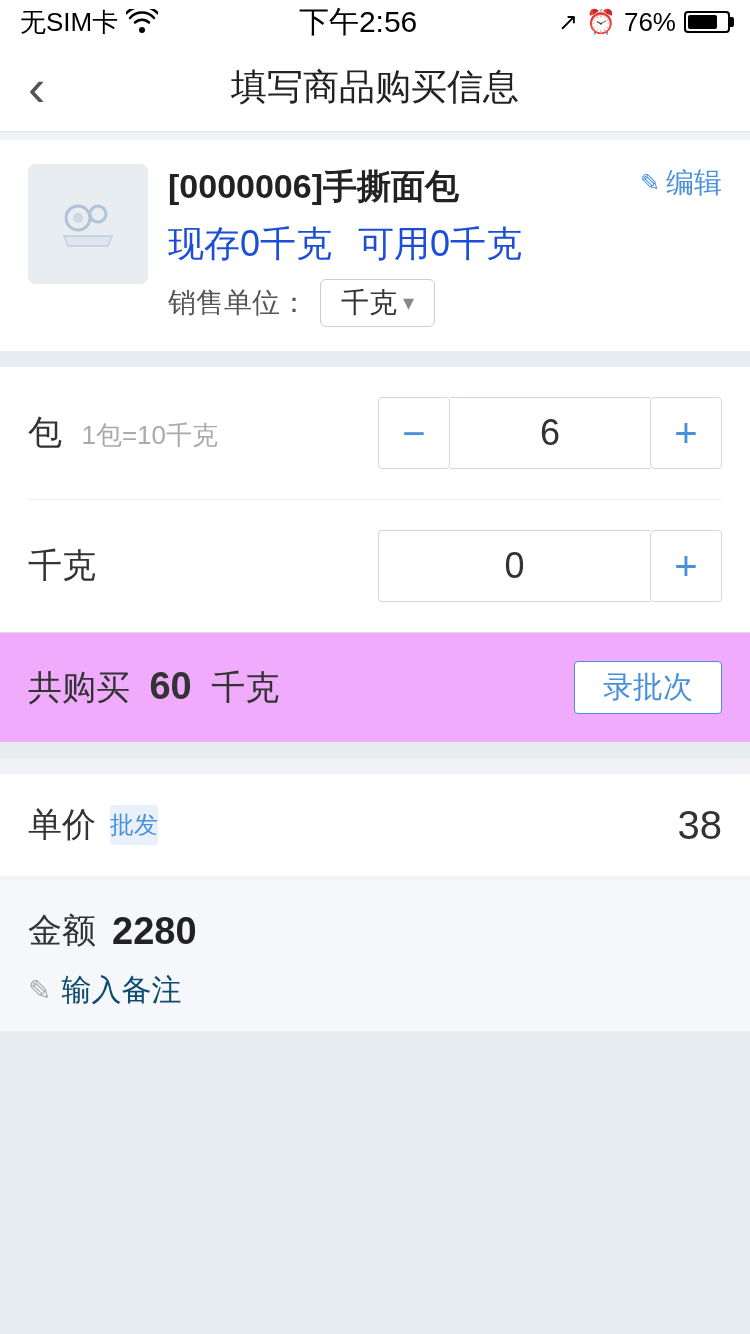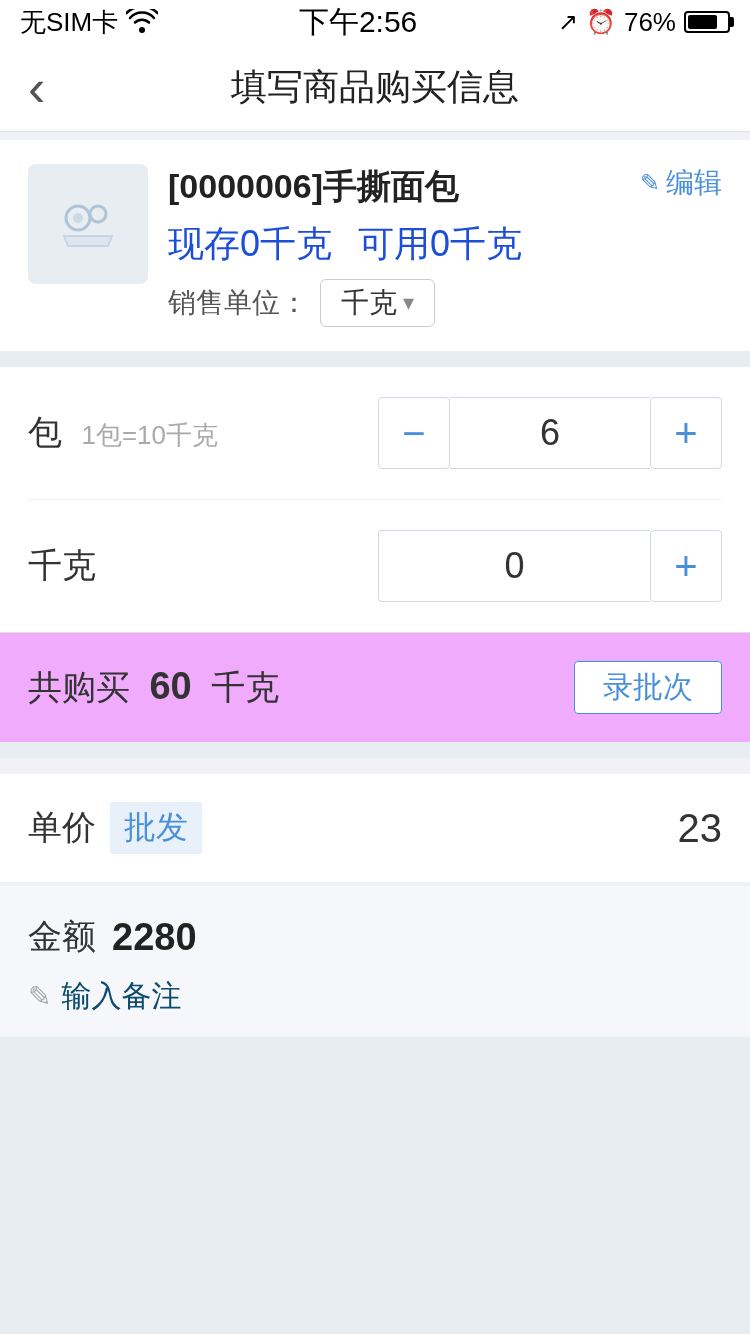--- a/index.html
+++ b/index.html
@@ -260,22 +260,22 @@
       align-items: center;
       gap: 14px;
     }
     .price-label {
       font-size: 34px;
       color: #333;
     }
     .price-type-badge {
       background: #e8f0fa;
       color: #4a90d9;
-      font-size: 32px;
-      padding: 4px 14px;
+      font-size: 24px;
+      padding: 4px 0;
       border-radius: 4px;
     }
     .price-ref-btn {
       border: 1px solid #e8843a;
       color: #e8843a;
       background: #fff;
       border-radius: 6px;
       padding: 8px 20px;
       font-size: 28px;
       display: flex;
@@ -430,21 +430,21 @@
     <button class="batch-btn">录批次</button>
   </div>
 
   <div class="section-divider"></div>
 
   <div class="price-section">
     <div class="price-label-row">
       <span class="price-label">单价</span>
       <span class="price-type-badge">批发</span>
     </div>
-    <span class="price-value">23</span>
+    <span class="price-value">38</span>
   </div>
 
   <div class="amount-section" style="background:#f5f7fa;">
     <div class="amount-row">
       <span class="amount-label">金额</span>
       <span>2280</span>
     </div>
     <div class="note-row">
       <span style="font-size:28px; color:#aaa;">✎</span>
       <span style="color:#0c4a6e;">输入备注</span>

